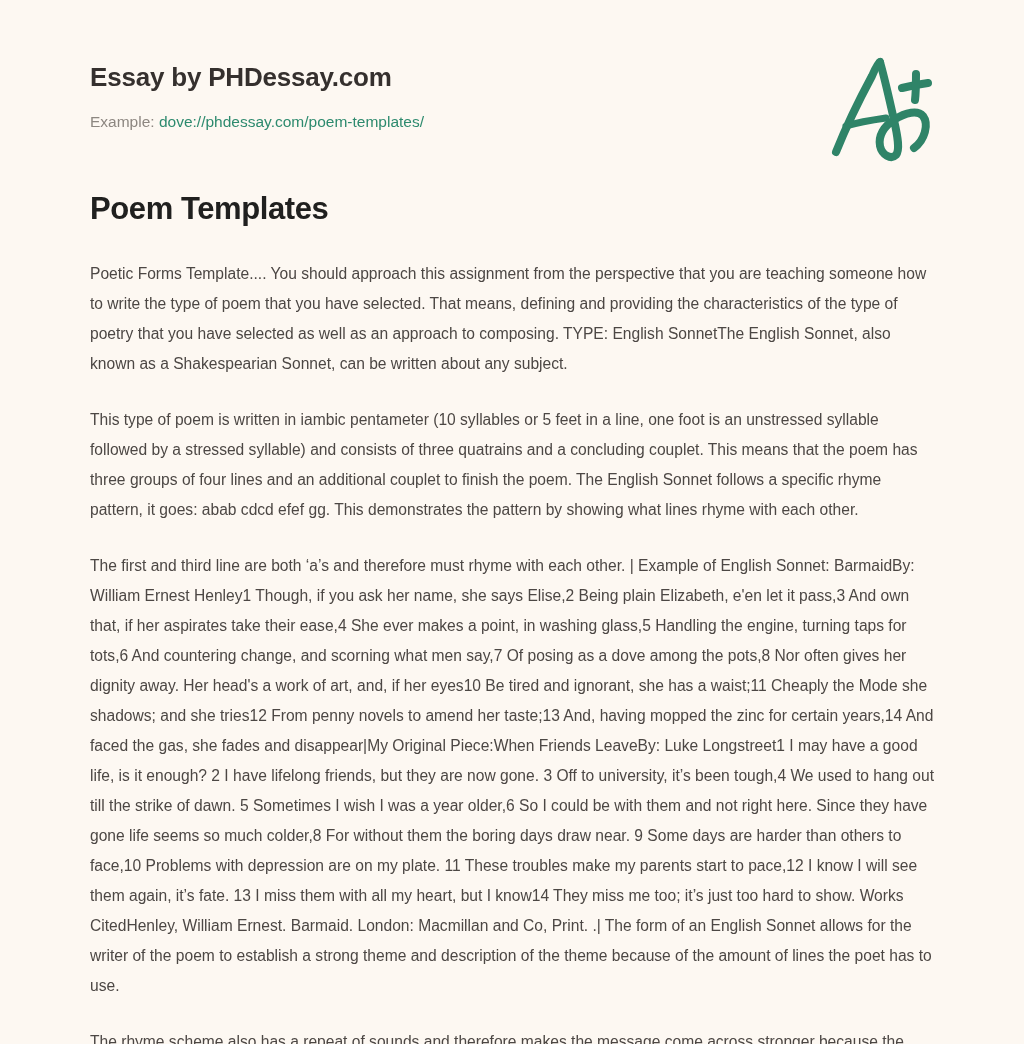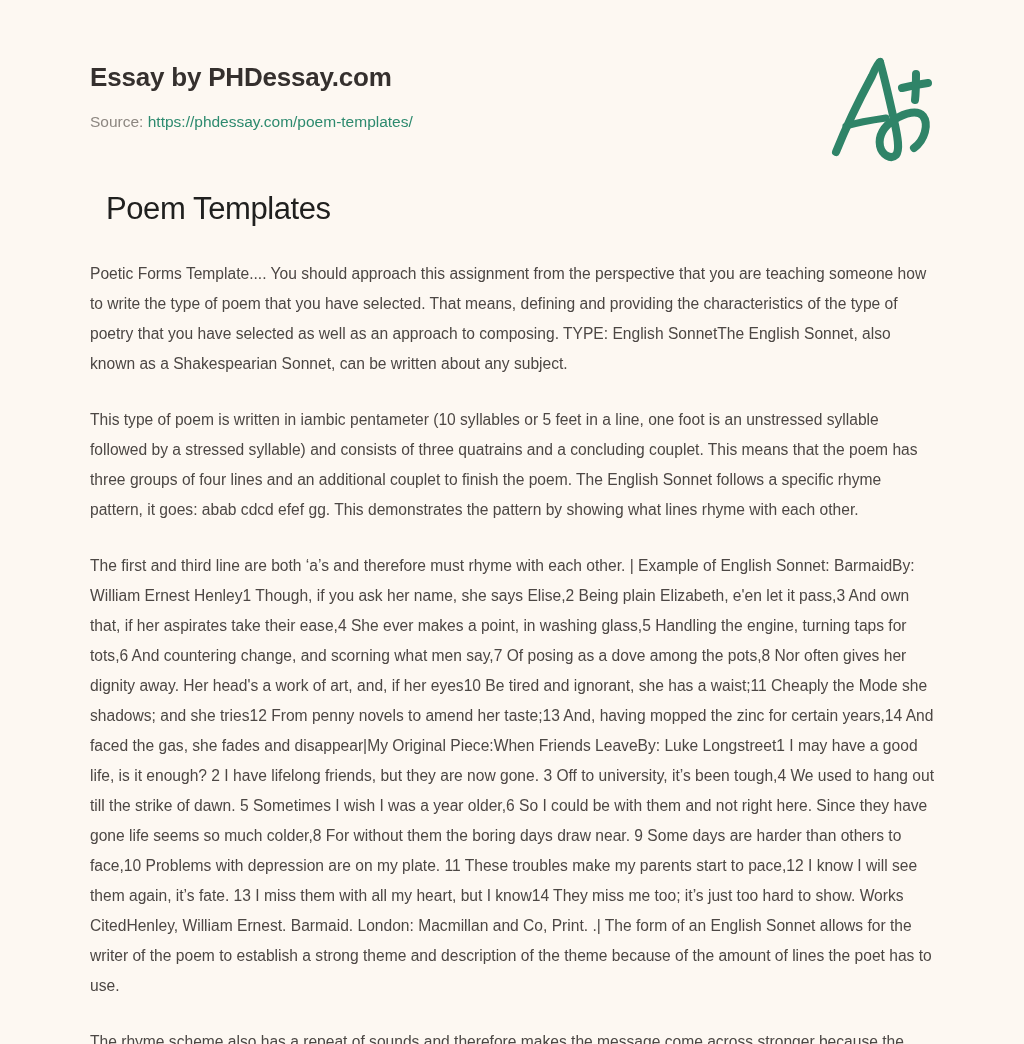--- a/index.html
+++ b/index.html
@@ -81,24 +81,24 @@
   .article {
     position: absolute;
     top: 190px;
     left: 90px;
     width: 845px;
   }
 
   .doc-title {
     font-family: "Liberation Sans", sans-serif;
     font-size: 31px;
-    font-weight: normal;
+    font-weight: bold;
     color: #20201f;
     letter-spacing: -0.4px;
-    margin: 0 0 30px 16px;
+    margin: 0 0 30px 0;
     line-height: 1.25;
   }
 
   .para {
     font-family: "Liberation Sans", sans-serif;
     font-size: 15.6px;
     line-height: 30px;
     color: #4c4744;
     margin: 8px 0 26px 0;
     text-align: left;
@@ -113,22 +113,22 @@
 <body>
 
 <div class="page">
 
   <div class="header">
 
     <div class="brand-block">
       <div class="brand-title">Essay by PHDessay.com</div>
 
       <div class="source-line">
-        <span class="source-label">Source:</span>
-        <a class="source-url" href="#">https://phdessay.com/poem-templates/</a>
+        <span class="source-label">Example:</span>
+        <a class="source-url" href="#">dove://phdessay.com/poem-templates/</a>
       </div>
     </div>
 
     <svg class="logo" viewBox="0 0 120 110">
       <g fill="none" stroke="#2f8468" stroke-linecap="round" stroke-linejoin="round">
 
         <path d="M14 98 C 22 78, 36 48, 50 22 C 53 15, 56 9, 58 8" stroke-width="8"></path>
 
         <path d="M58 8 C 62 22, 68 48, 72 66 C 76 84, 78 96, 74 101
                  C 69 106, 60 101, 58 92 C 56 82, 62 72, 72 66

